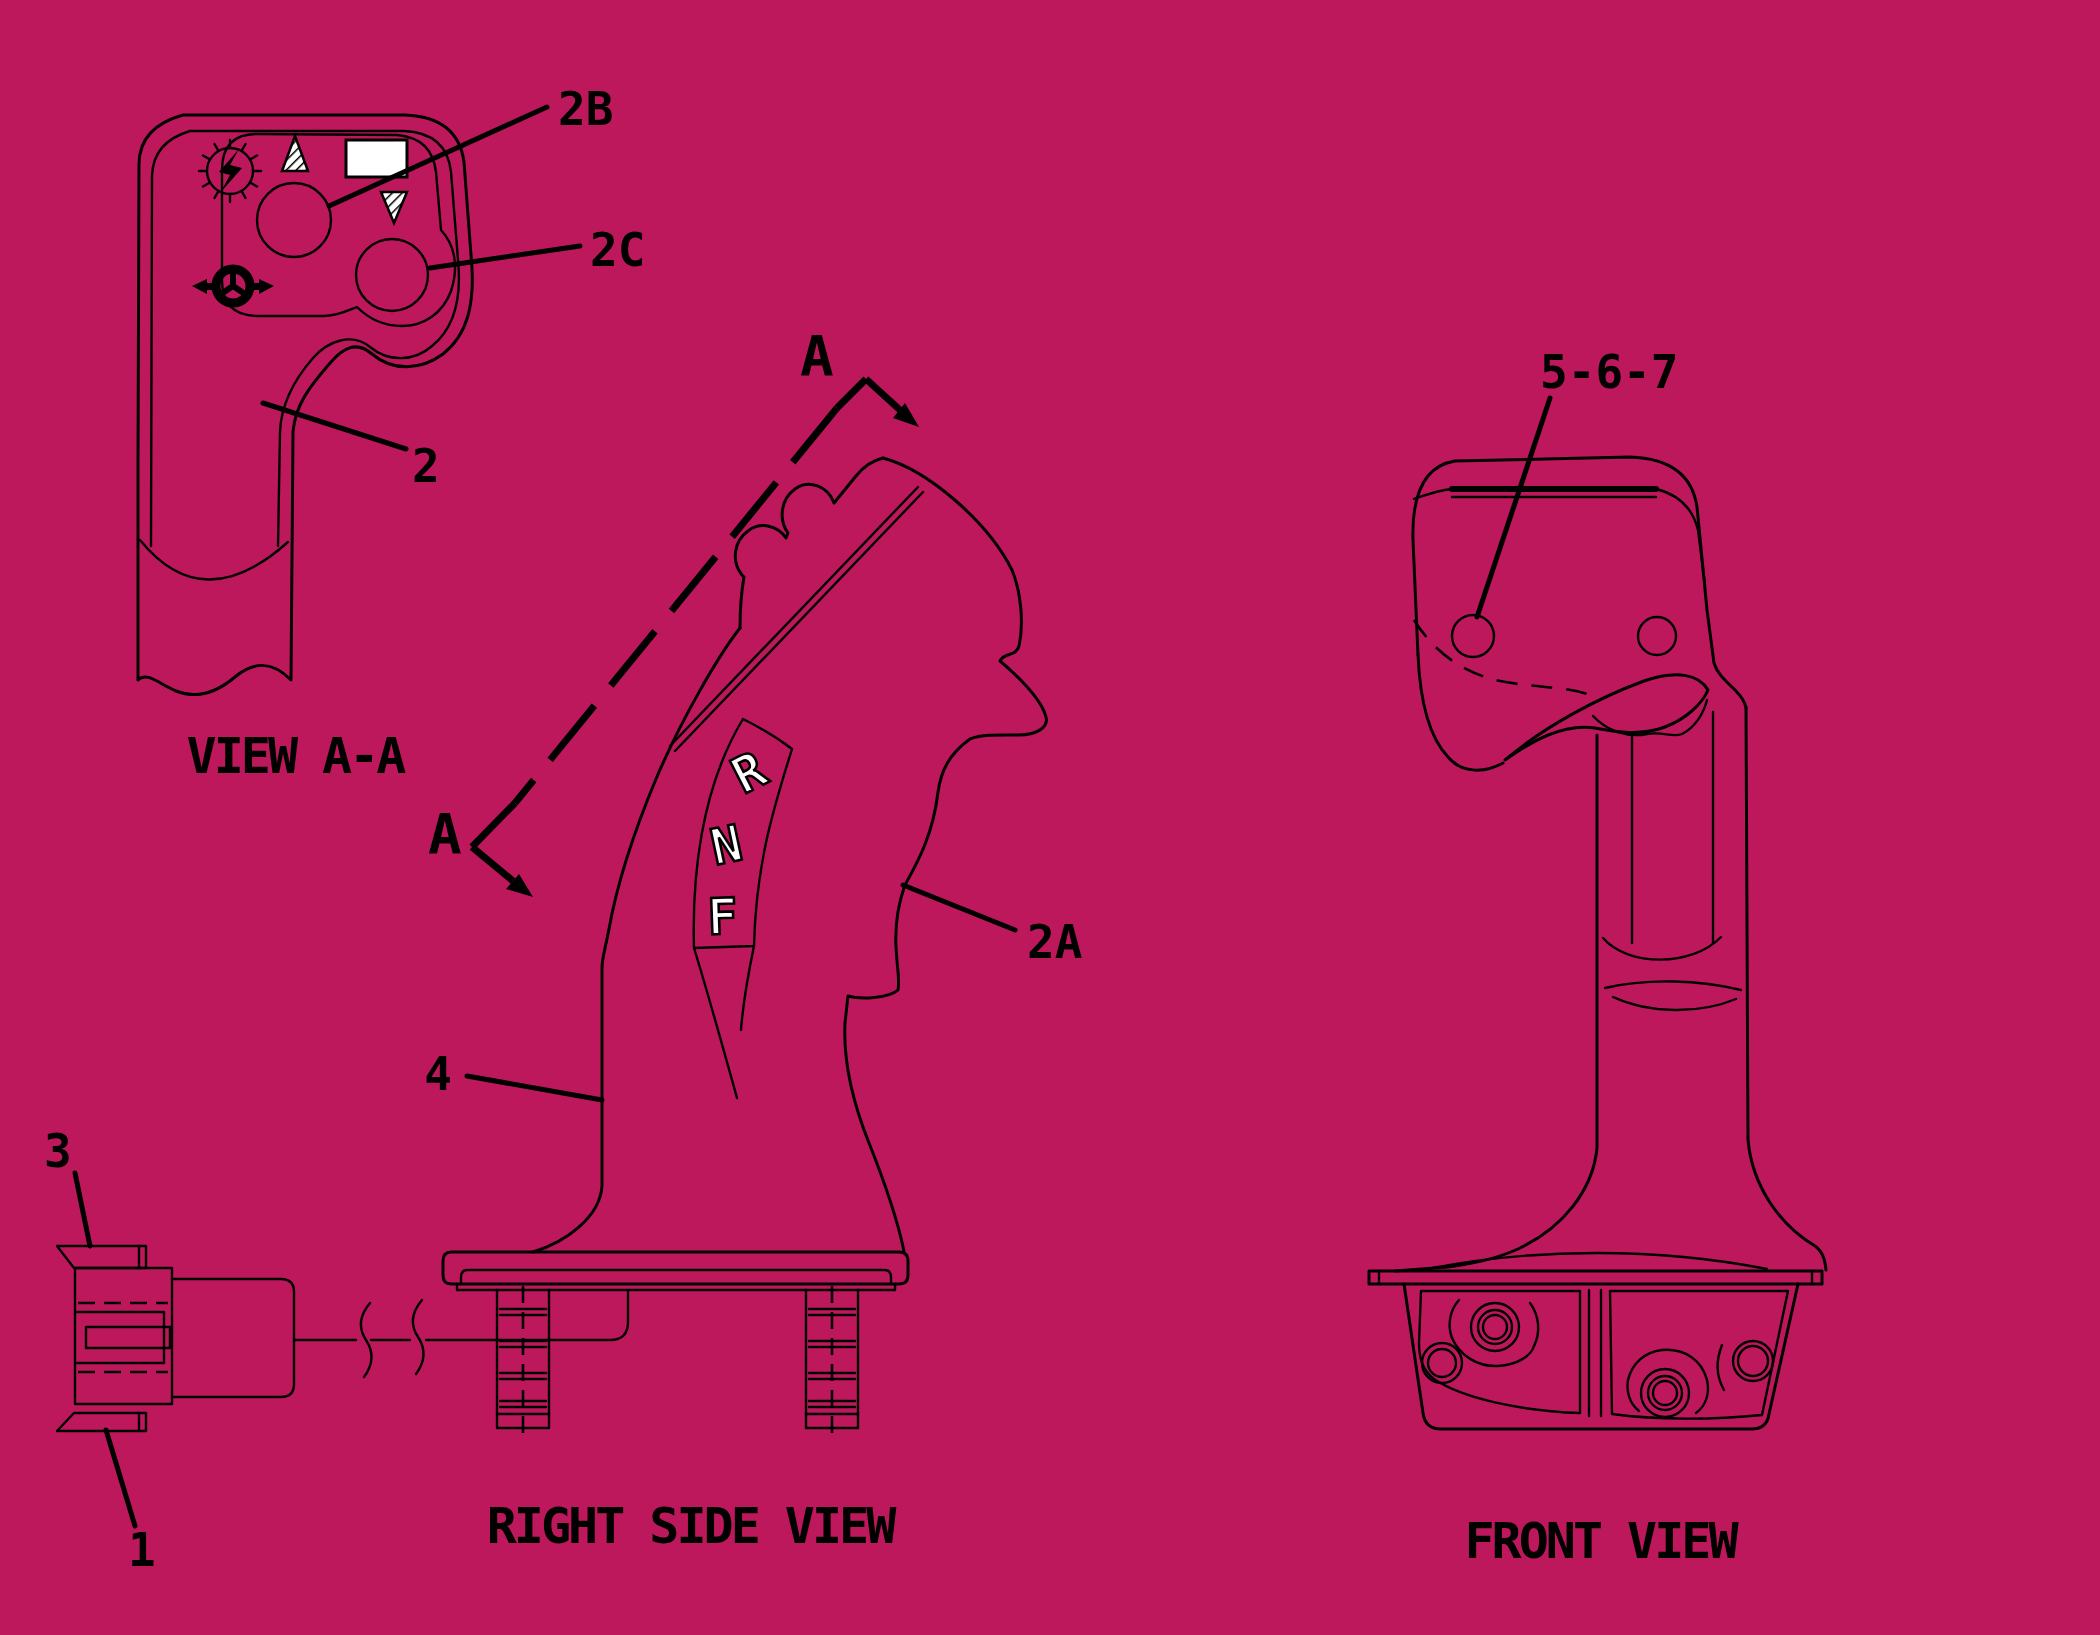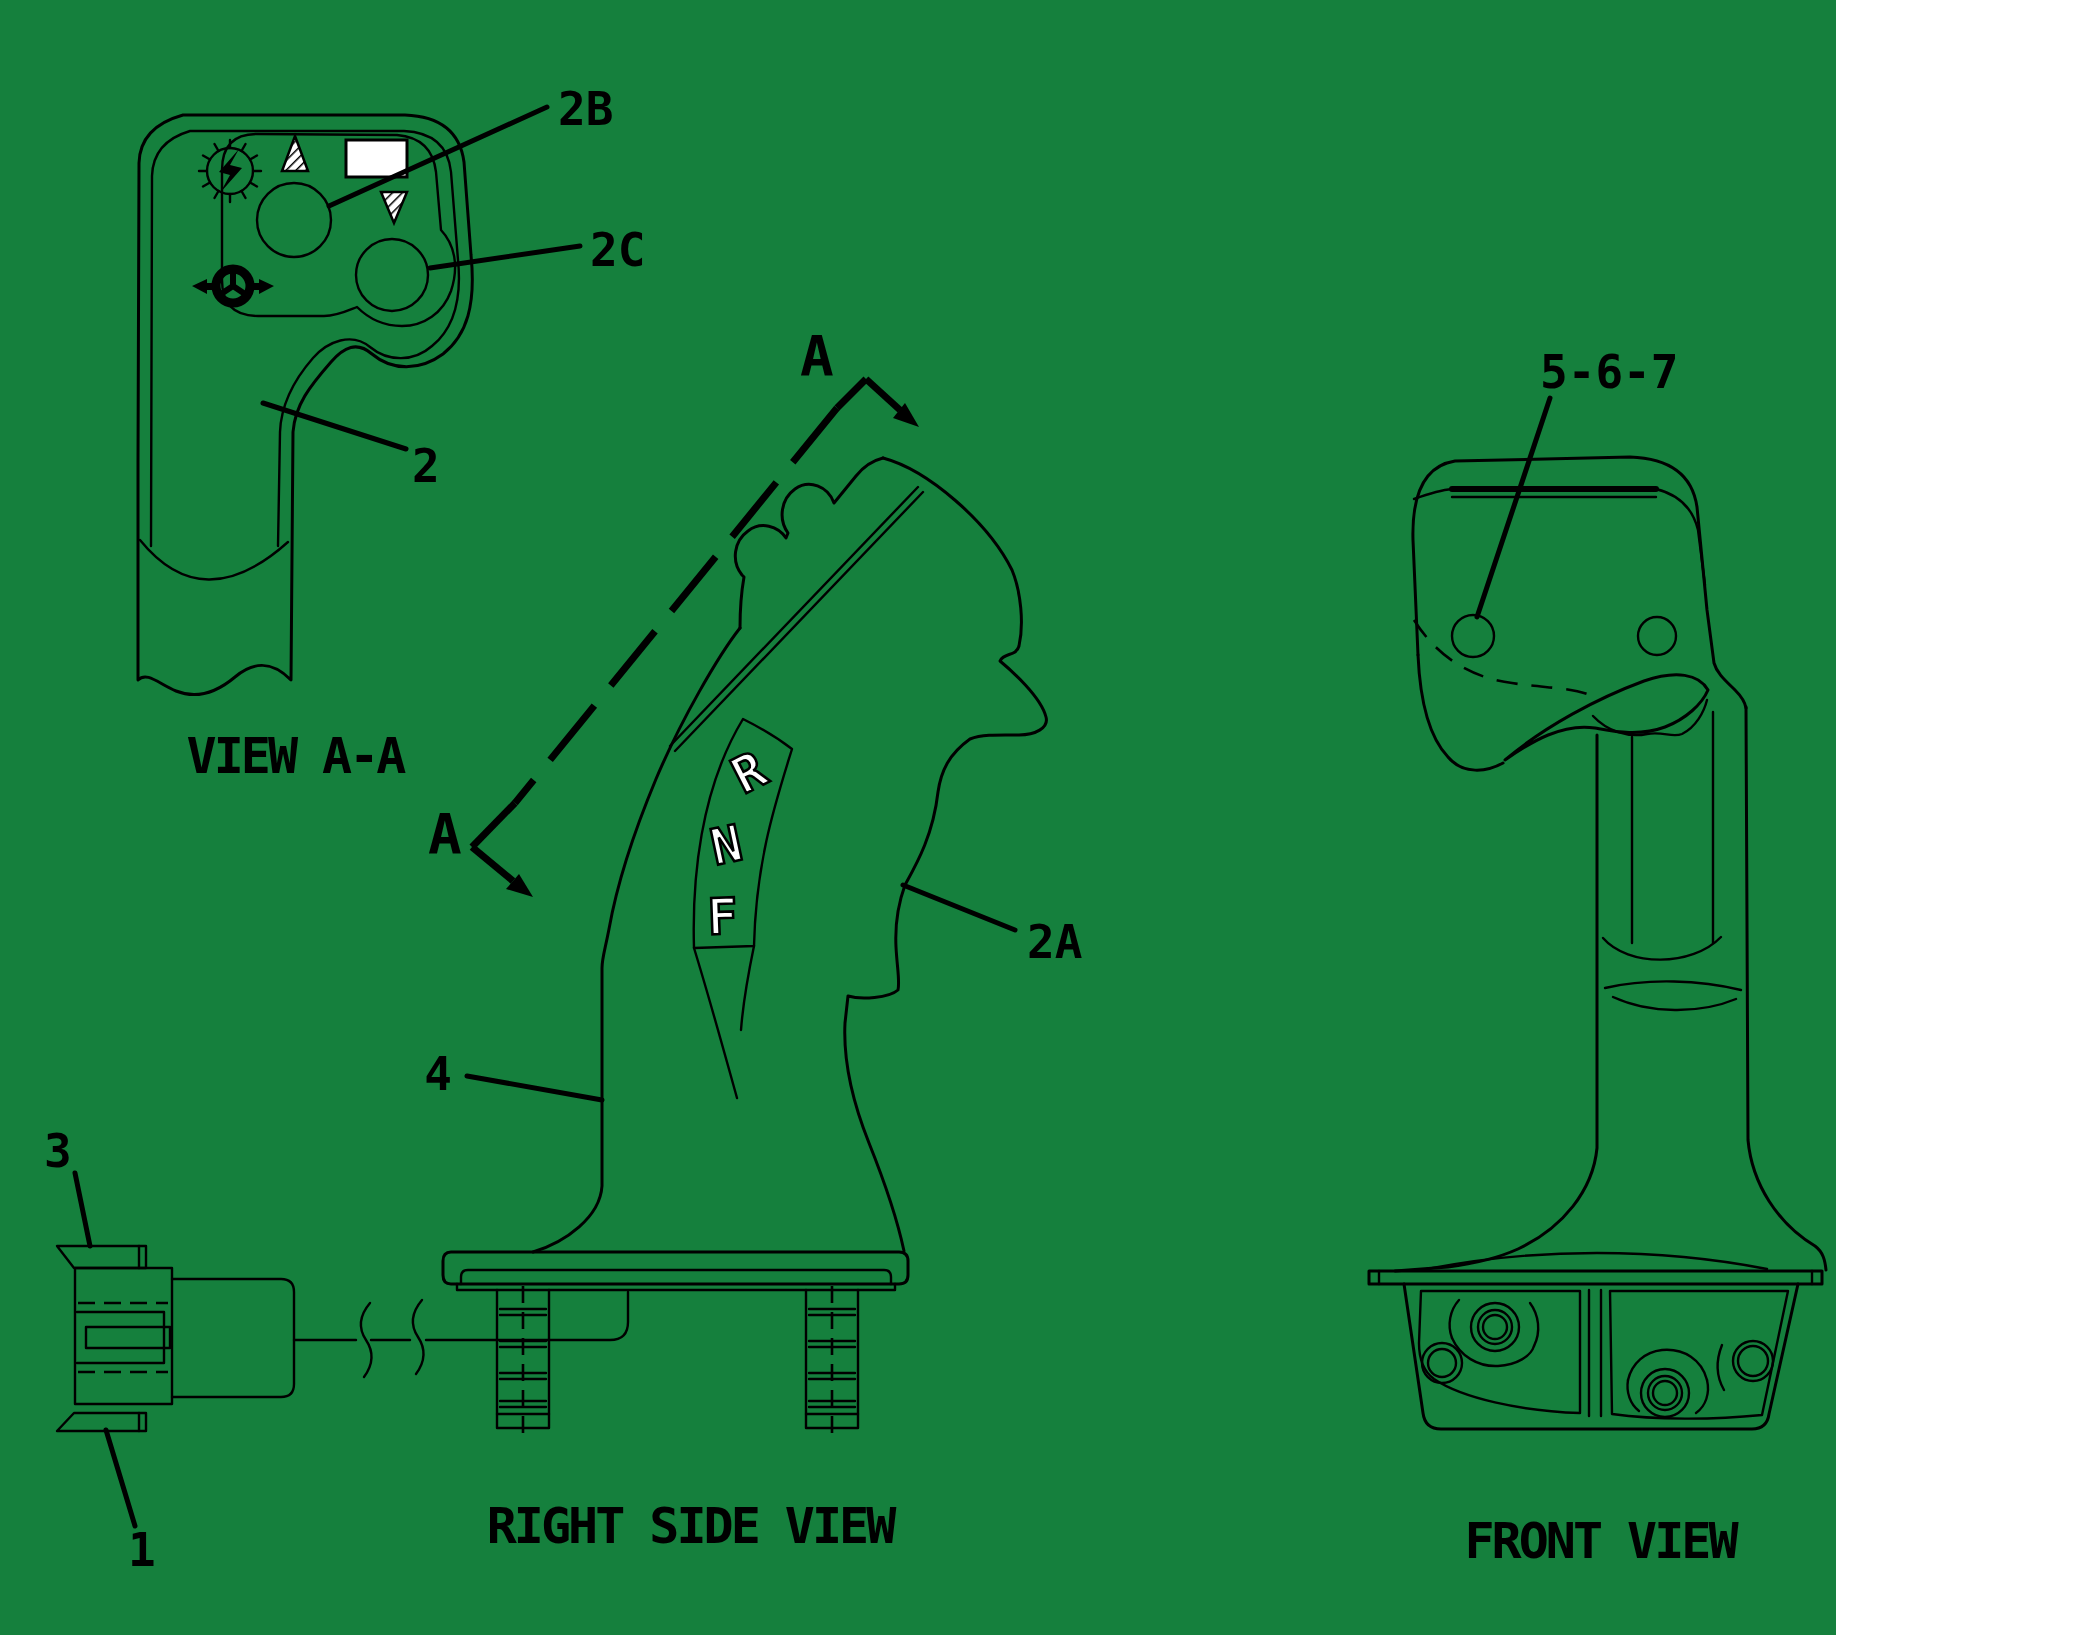--- a/index.html
+++ b/index.html
@@ -3,23 +3,23 @@
 <meta charset="utf-8">
 <style>
   html, body {
     margin: 0;
     padding: 0;
     background: #ffffff;
     font-family: "DejaVu Sans Mono", "Liberation Mono", monospace;
   }
   .sheet {
     position: relative;
-    width: 1836px;
+    width: 2100px;
     height: 1635px;
-    background: #15803d;
+    background: #be185d;
     overflow: hidden;
     text-decoration: underline;
   }
   svg { display: block; }
   .outline   { fill: none; stroke: #000; stroke-width: 3;   stroke-linecap: round; stroke-linejoin: round; }
   .thin      { fill: none; stroke: #000; stroke-width: 2.4; stroke-linecap: round; stroke-linejoin: round; }
   .thick     { fill: none; stroke: #000; stroke-width: 6;   stroke-linecap: round; }
   .leader    { fill: none; stroke: #000; stroke-width: 5;   stroke-linecap: round; }
   .sectline  { fill: none; stroke: #000; stroke-width: 7;   stroke-linecap: butt; }
   .dashed    { fill: none; stroke: #000; stroke-width: 2.6; stroke-dasharray: 17 9; }

